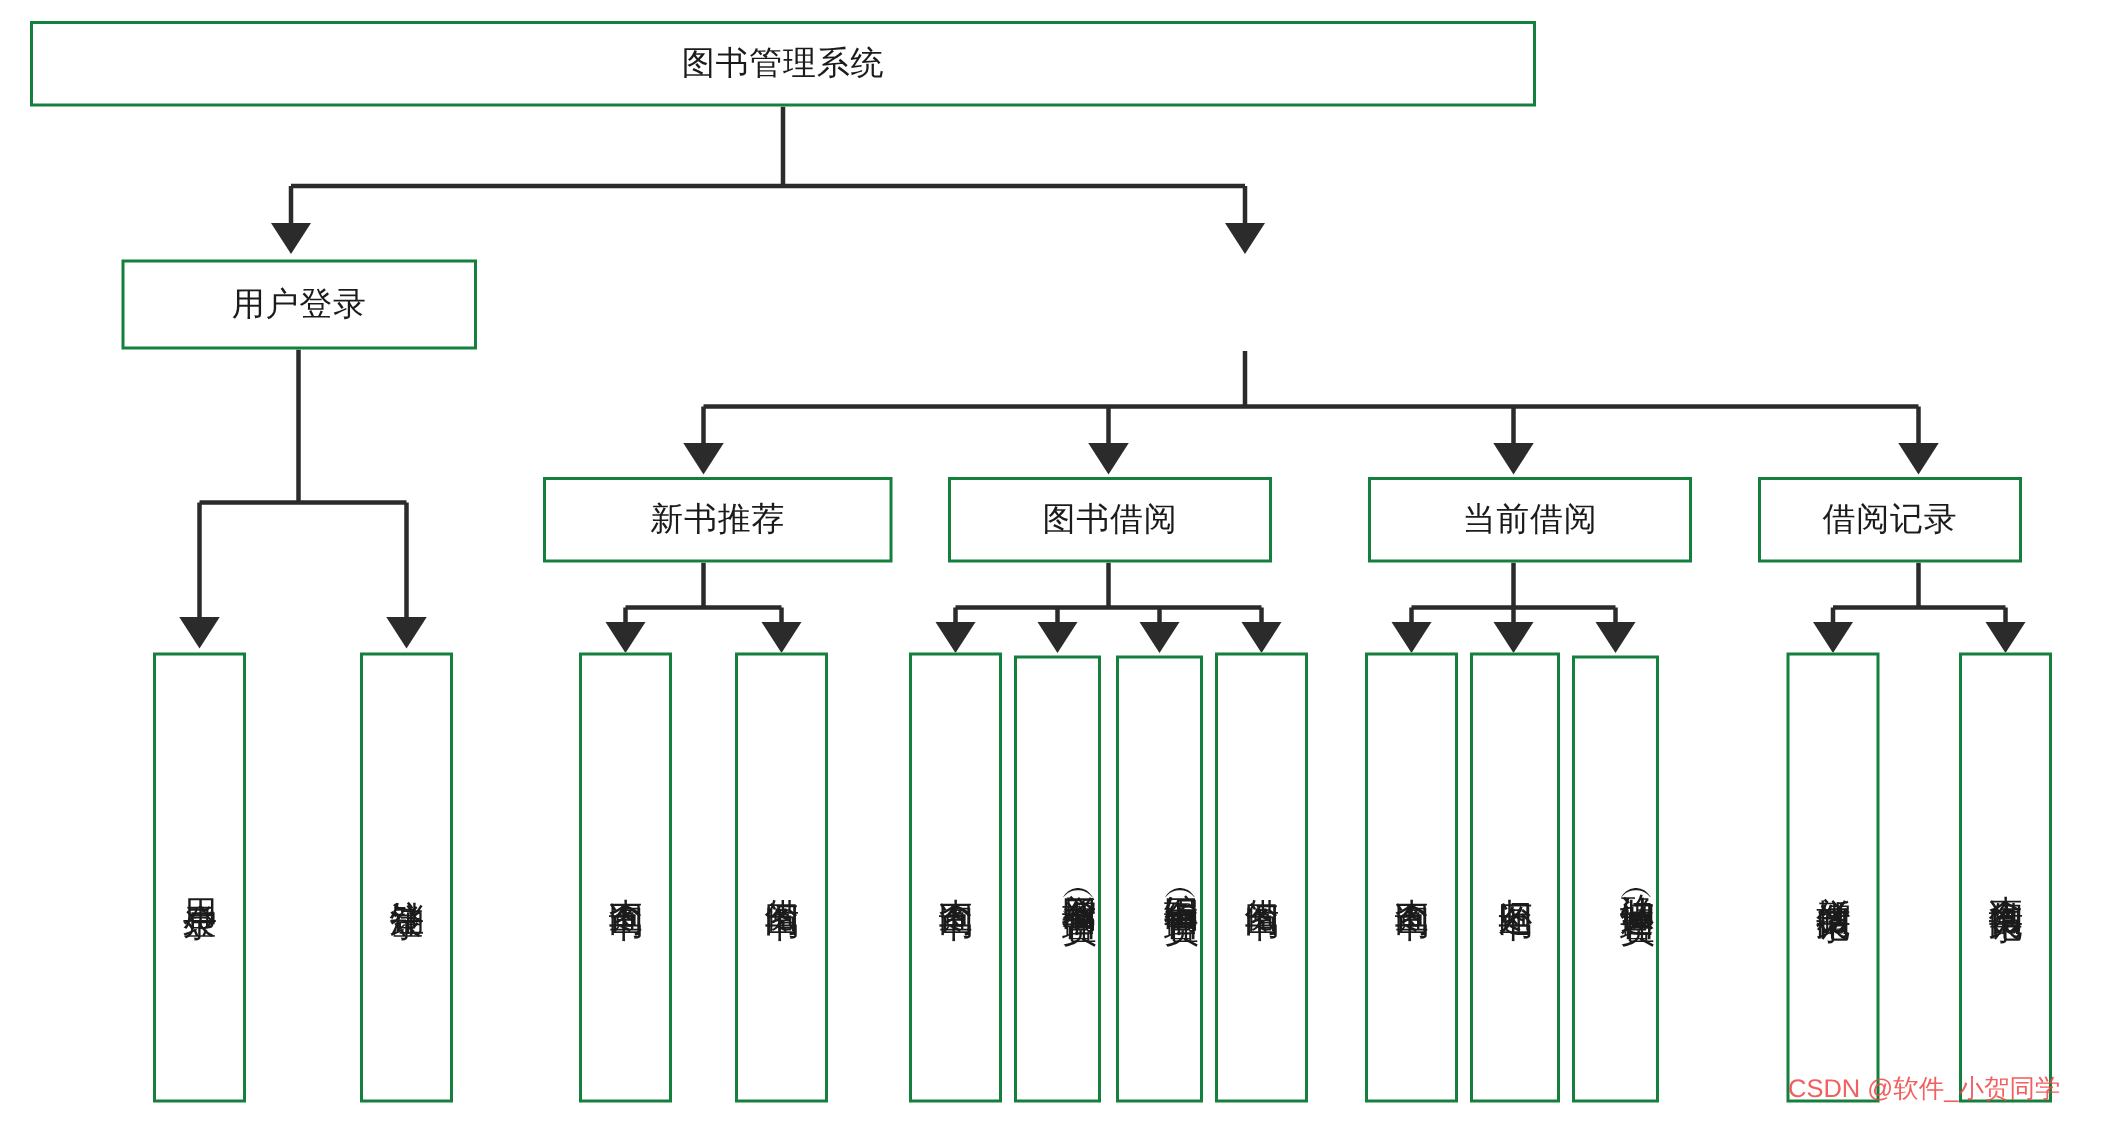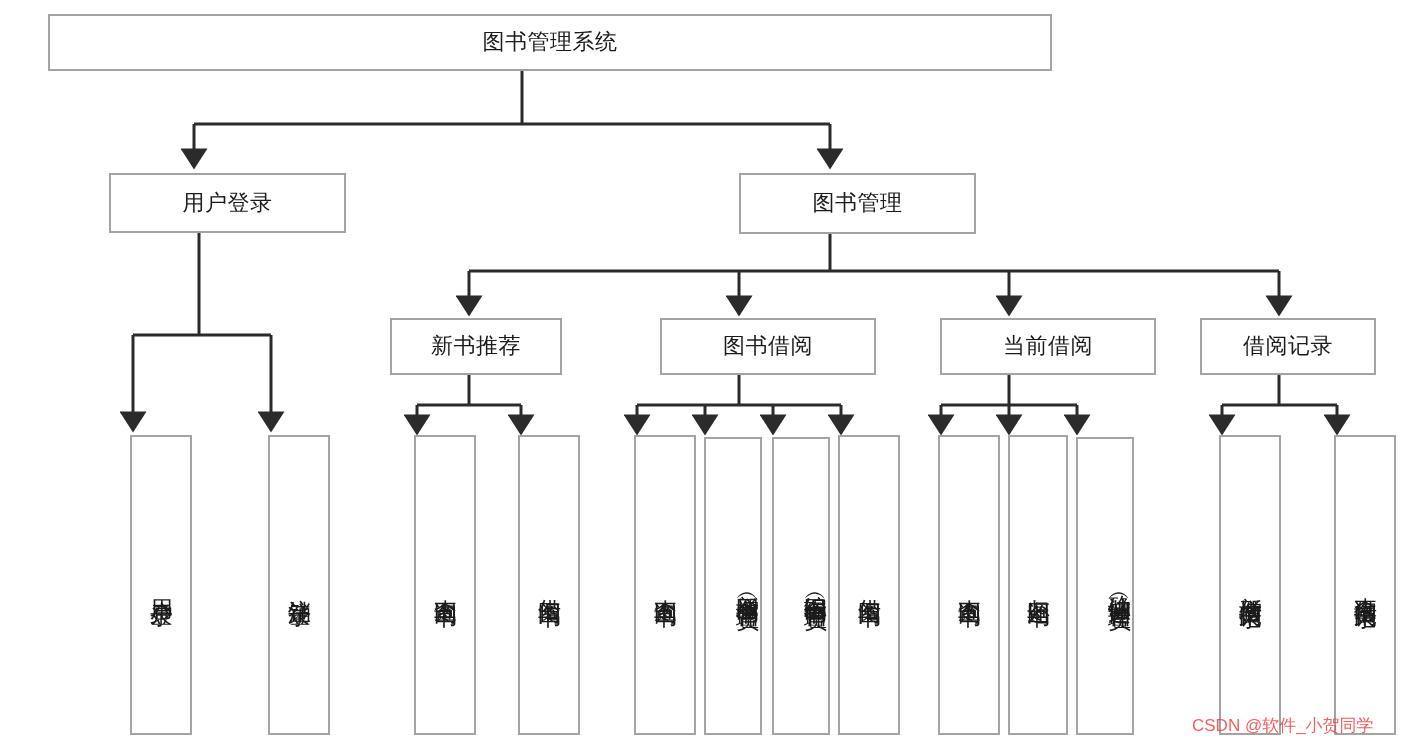--- a/index.html
+++ b/index.html
@@ -22,28 +22,27 @@
     left: 0;
     top: 0;
     width: 1405px;
     height: 747px;
     pointer-events: none;
   }
   .node {
     position: absolute;
     box-sizing: border-box;
     background: #ffffff;
-    border: 2px solid #a3a3a3;
+    border: 2px solid #15803d;
     display: flex;
     align-items: center;
     justify-content: center;
     color: #1b1b1b;
     line-height: 1.12;
     text-align: center;
-    margin-left: 28px;
   }
   .node.horiz {
     font-size: 22px;
   }
   .node.horiz .label {
     letter-spacing: 0.5px;
   }
   .node.vert {
     writing-mode: vertical-rl;
     text-orientation: upright;
@@ -124,25 +123,22 @@
     </g>
   </svg>
 
   <div class="node horiz" style="left:20px; top:14px; width:1004px; height:57px;">
     <span class="label">图书管理系统</span>
   </div>
 
   <div class="node horiz" style="left:81px; top:173px; width:237px; height:60px;">
     <span class="label">用户登录</span>
   </div>
-  <div class="node horiz" style="left:711px; top:173px; width:237px; height:61px;">
-    <span class="label">图书管理</span>
-  </div>
 
-  <div class="node horiz" style="left:362px; top:318px; width:172px; height:57px;text-align:center;">
+  <div class="node horiz" style="left:362px; top:318px; width:233px; height:57px;text-align:center;">
     <span class="label">新书推荐</span>
   </div>
   <div class="node horiz" style="left:632px; top:318px; width:216px; height:57px;text-align:center;">
     <span class="label">图书借阅</span>
   </div>
   <div class="node horiz" style="left:912px; top:318px; width:216px; height:57px;">
     <span class="label">当前借阅</span>
   </div>
   <div class="node horiz" style="left:1172px; top:318px; width:176px; height:57px;">
     <span class="label">借阅记录</span>

